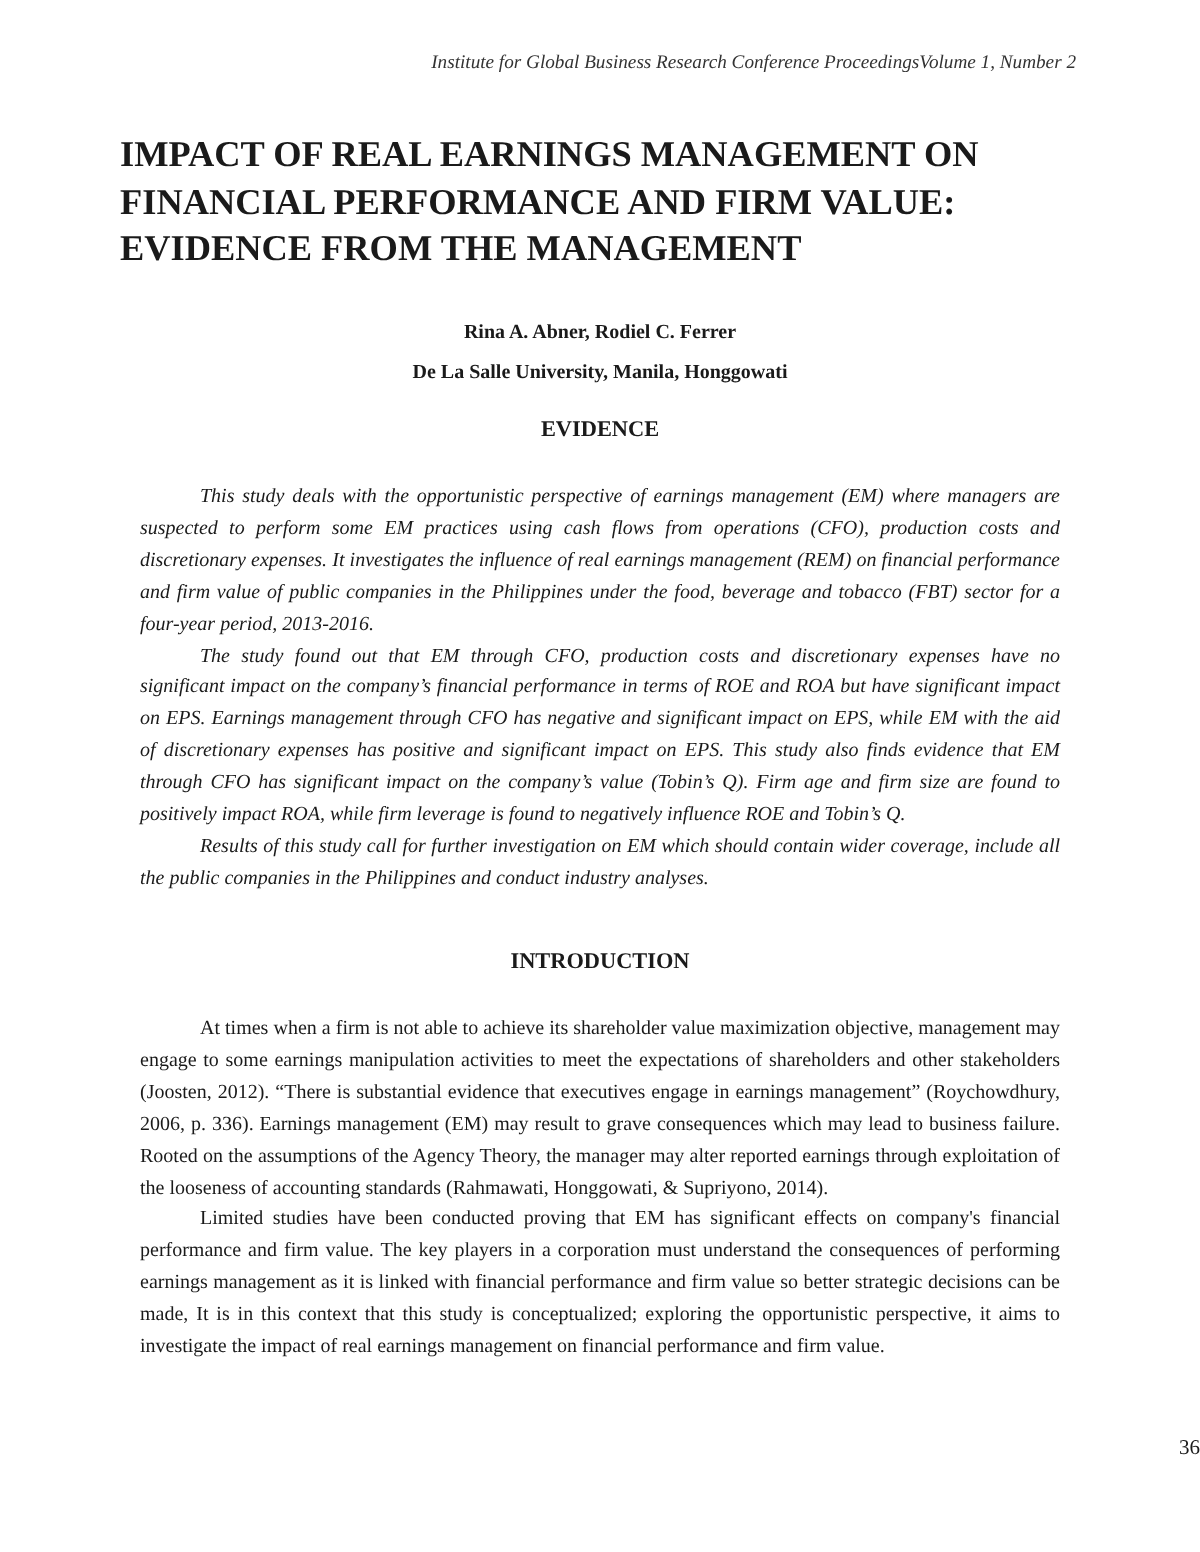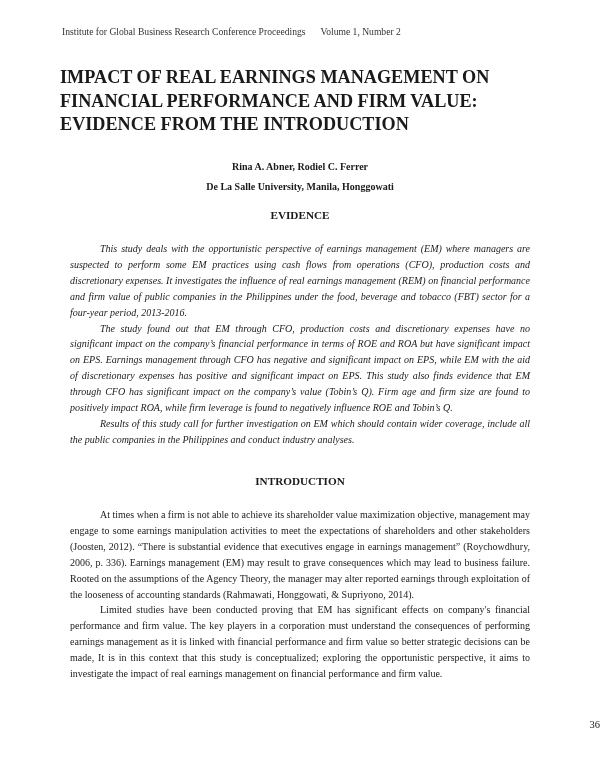--- a/index.html
+++ b/index.html
@@ -2,22 +2,22 @@
 <html><head>
   <meta charset="utf-8">
   <style>
     html, body { margin: 0; padding: 0; background: #ffffff; }
     body {
       width: 600px; height: 776px; position: relative; overflow: hidden;
       font-family: "Liberation Serif", "DejaVu Serif", serif; color: #1a1a1a;
     }
     .running-header {
       position: absolute; top: 26px; left: 62px; right: 62px;
-      display: flex; justify-content: flex-start;
-      font-size: 9.6px; color: #333; gap: 15px;
+      display: flex; justify-content: flex-end;
+      font-style: italic; font-size: 9.6px; color: #333;
     }
     .title {
       position: absolute; top: 66px; left: 60px; right: 60px;
       text-align: left; font-weight: bold; font-size: 18.2px; line-height: 23.5px;
       margin: 0;
     }
     .title span { display: block; }
     .authors {
       position: absolute; top: 157px; left: 60px; right: 60px;
       text-align: center; font-weight: bold; font-size: 10px; line-height: 19.5px;
@@ -45,21 +45,21 @@
 <body>
 
 <div class="running-header">
   <span>Institute for Global Business Research Conference Proceedings</span>
   <span>Volume 1, Number 2</span>
 </div>
 
 <h1 class="title">
   <span>IMPACT OF REAL EARNINGS MANAGEMENT ON</span>
   <span>FINANCIAL PERFORMANCE AND FIRM VALUE:</span>
-  <span>EVIDENCE FROM THE INTRODUCTION</span>
+  <span>EVIDENCE FROM THE MANAGEMENT</span>
 </h1>
 
 <div class="authors">
   <span>Rina A. Abner, Rodiel C. Ferrer</span>
   <span>De La Salle University, Manila, Honggowati</span>
 </div>
 
 <h2 class="section-heading abstract-heading">EVIDENCE</h2>
 
 <div class="body-block abstract-block">

